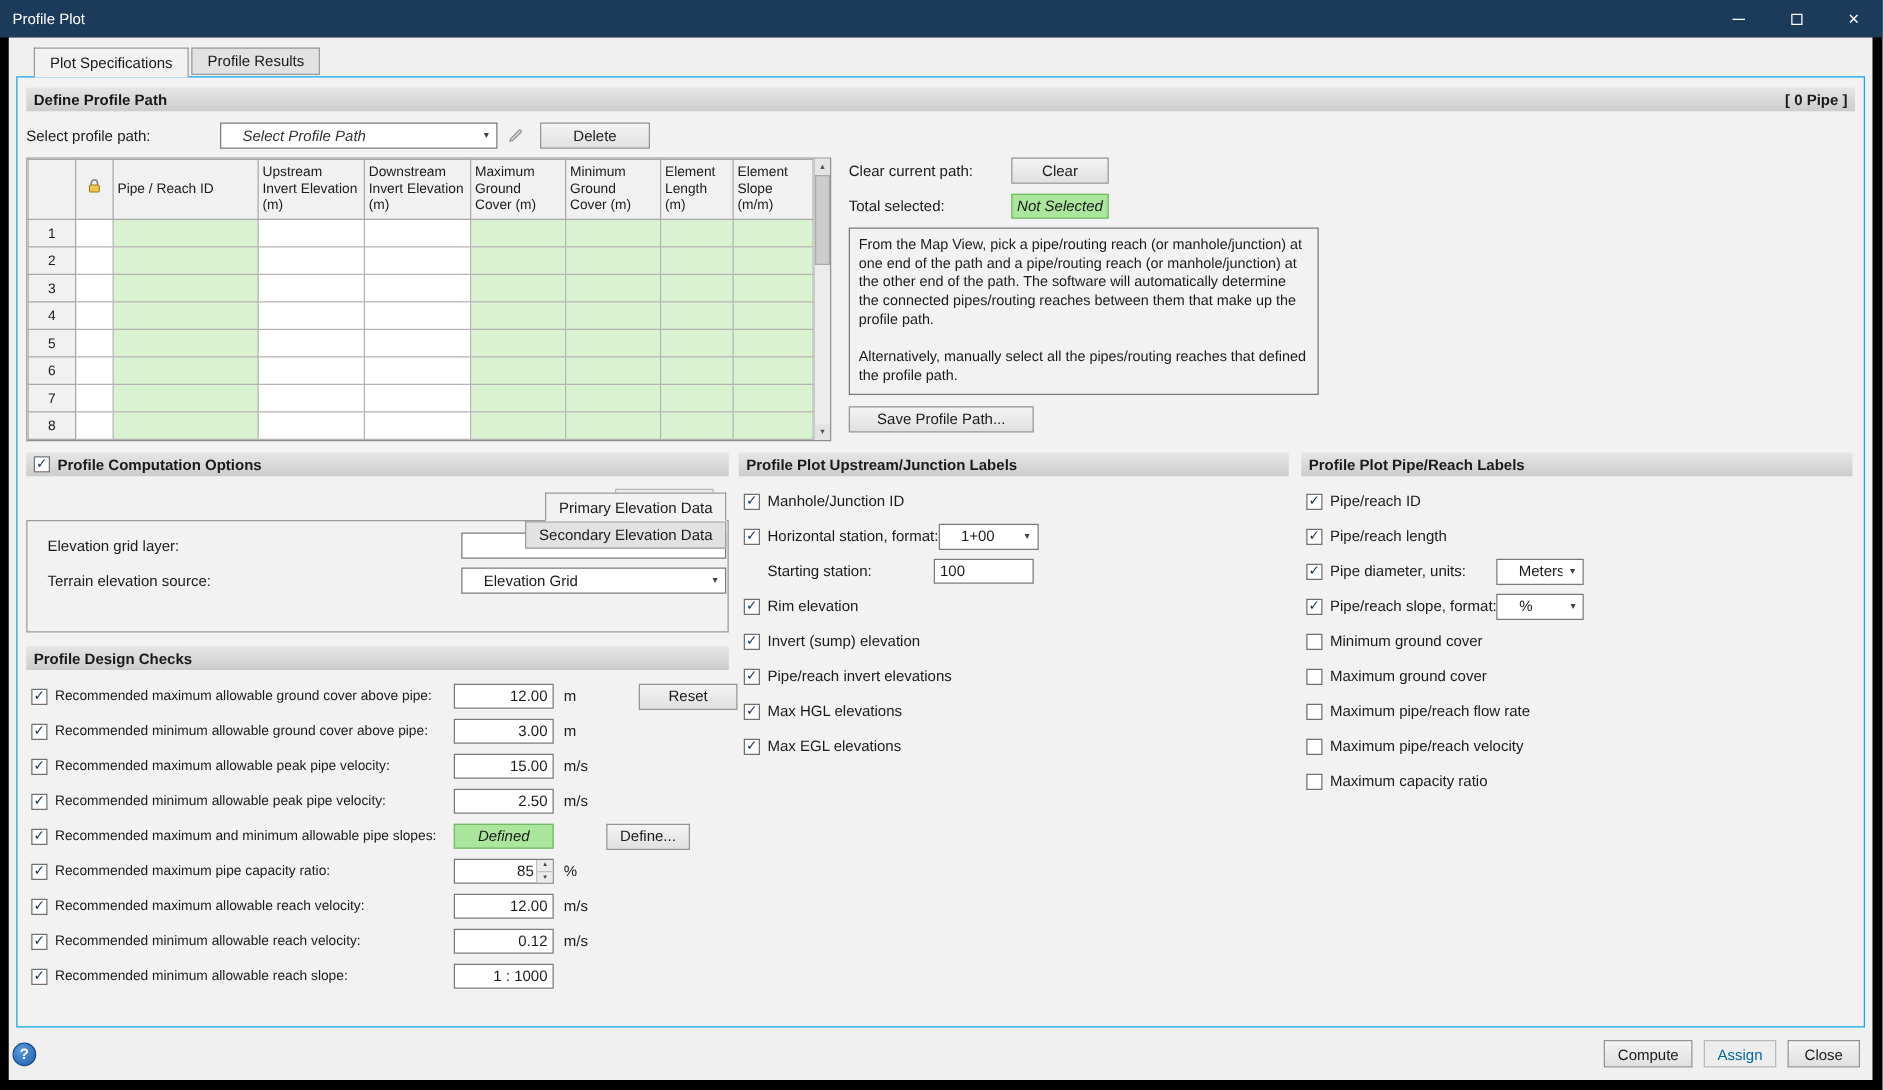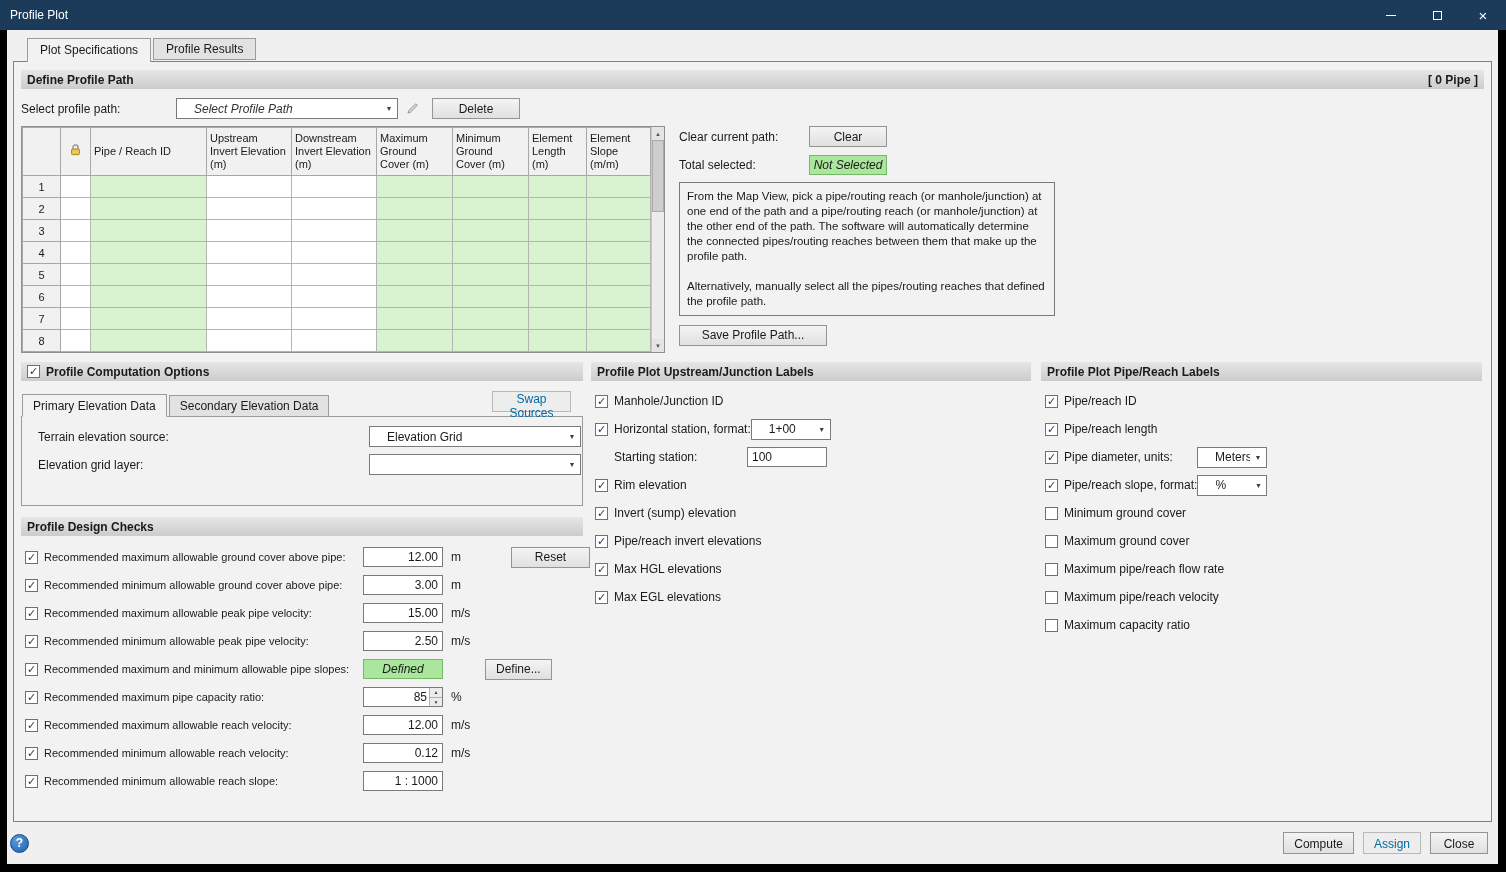--- a/index.html
+++ b/index.html
@@ -69,21 +69,21 @@
 .instructions p:last-child{margin-bottom:0;}
 .save-btn{width:148px;margin-top:9px;}
 
 
 .col{position:absolute;top:300px;}
 .left-col{left:7px;width:562px;}
 .mid-col{left:577px;width:440px;}
 .right-col{left:1027px;width:441px;}
 
 
-.subtab-area{display:flex;align-items:flex-end;margin-top:13px;position:relative;height:23px;padding-left:1px;}
+.subtab-area{display:flex;align-items:flex-end;margin-top:13px;position:relative;height:23px;padding-left:1px;flex-direction:column;}
 .subtab{height:22px;line-height:21px;padding:0 10px;border:1px solid #9b9b9b;background:#e2e2e2;margin-right:2px;position:relative;cursor:pointer;}
 .subtab.active{background:#f2f2f2;border-bottom-color:#f2f2f2;z-index:2;height:23px;line-height:22px;}
 .swap-btn{position:absolute;right:12px;top:-3px;width:79px;}
 .subtab-panel{border:1px solid #9b9b9b;height:90px;margin-top:-1px;padding:9px 0 0 16px;background:#f2f2f2;}
 .panel-row{display:flex;align-items:center;height:21px;margin-bottom:7px;}
 .panel-row .lbl{width:331px;}
 
 
 .design-checks{margin-top:7px;}
 .dc-row{display:flex;align-items:center;height:28px;padding-left:4px;position:relative;}
@@ -312,30 +312,30 @@
         <span class="cb on">✓</span>
         <span>Profile Computation Options</span>
       </div>
       <div class="subtab-area">
         <div class="subtab active">Primary Elevation Data</div>
         <div class="subtab">Secondary Elevation Data</div>
         <button class="btn swap-btn disabled">Swap Sources</button>
       </div>
       <div class="subtab-panel">
         <div class="panel-row">
+          <span class="lbl">Elevation grid layer:</span>
+          <span class="combo w212">
+            <span class="combo-txt"></span>
+            <span class="combo-arr">▼</span>
+          </span>
+        </div>
+        <div class="panel-row">
           <span class="lbl">Terrain elevation source:</span>
           <span class="combo w212">
             <span class="combo-txt">Elevation Grid</span>
-            <span class="combo-arr">▼</span>
-          </span>
-        </div>
-        <div class="panel-row">
-          <span class="lbl">Elevation grid layer:</span>
-          <span class="combo w212">
-            <span class="combo-txt"></span>
             <span class="combo-arr">▼</span>
           </span>
         </div>
       </div>
       <div class="sec-header" style="margin-top:11px;">
         <span>Profile Design Checks</span>
       </div>
       <div class="design-checks">
           <div class="dc-row">
             <span class="cb on">✓</span>

